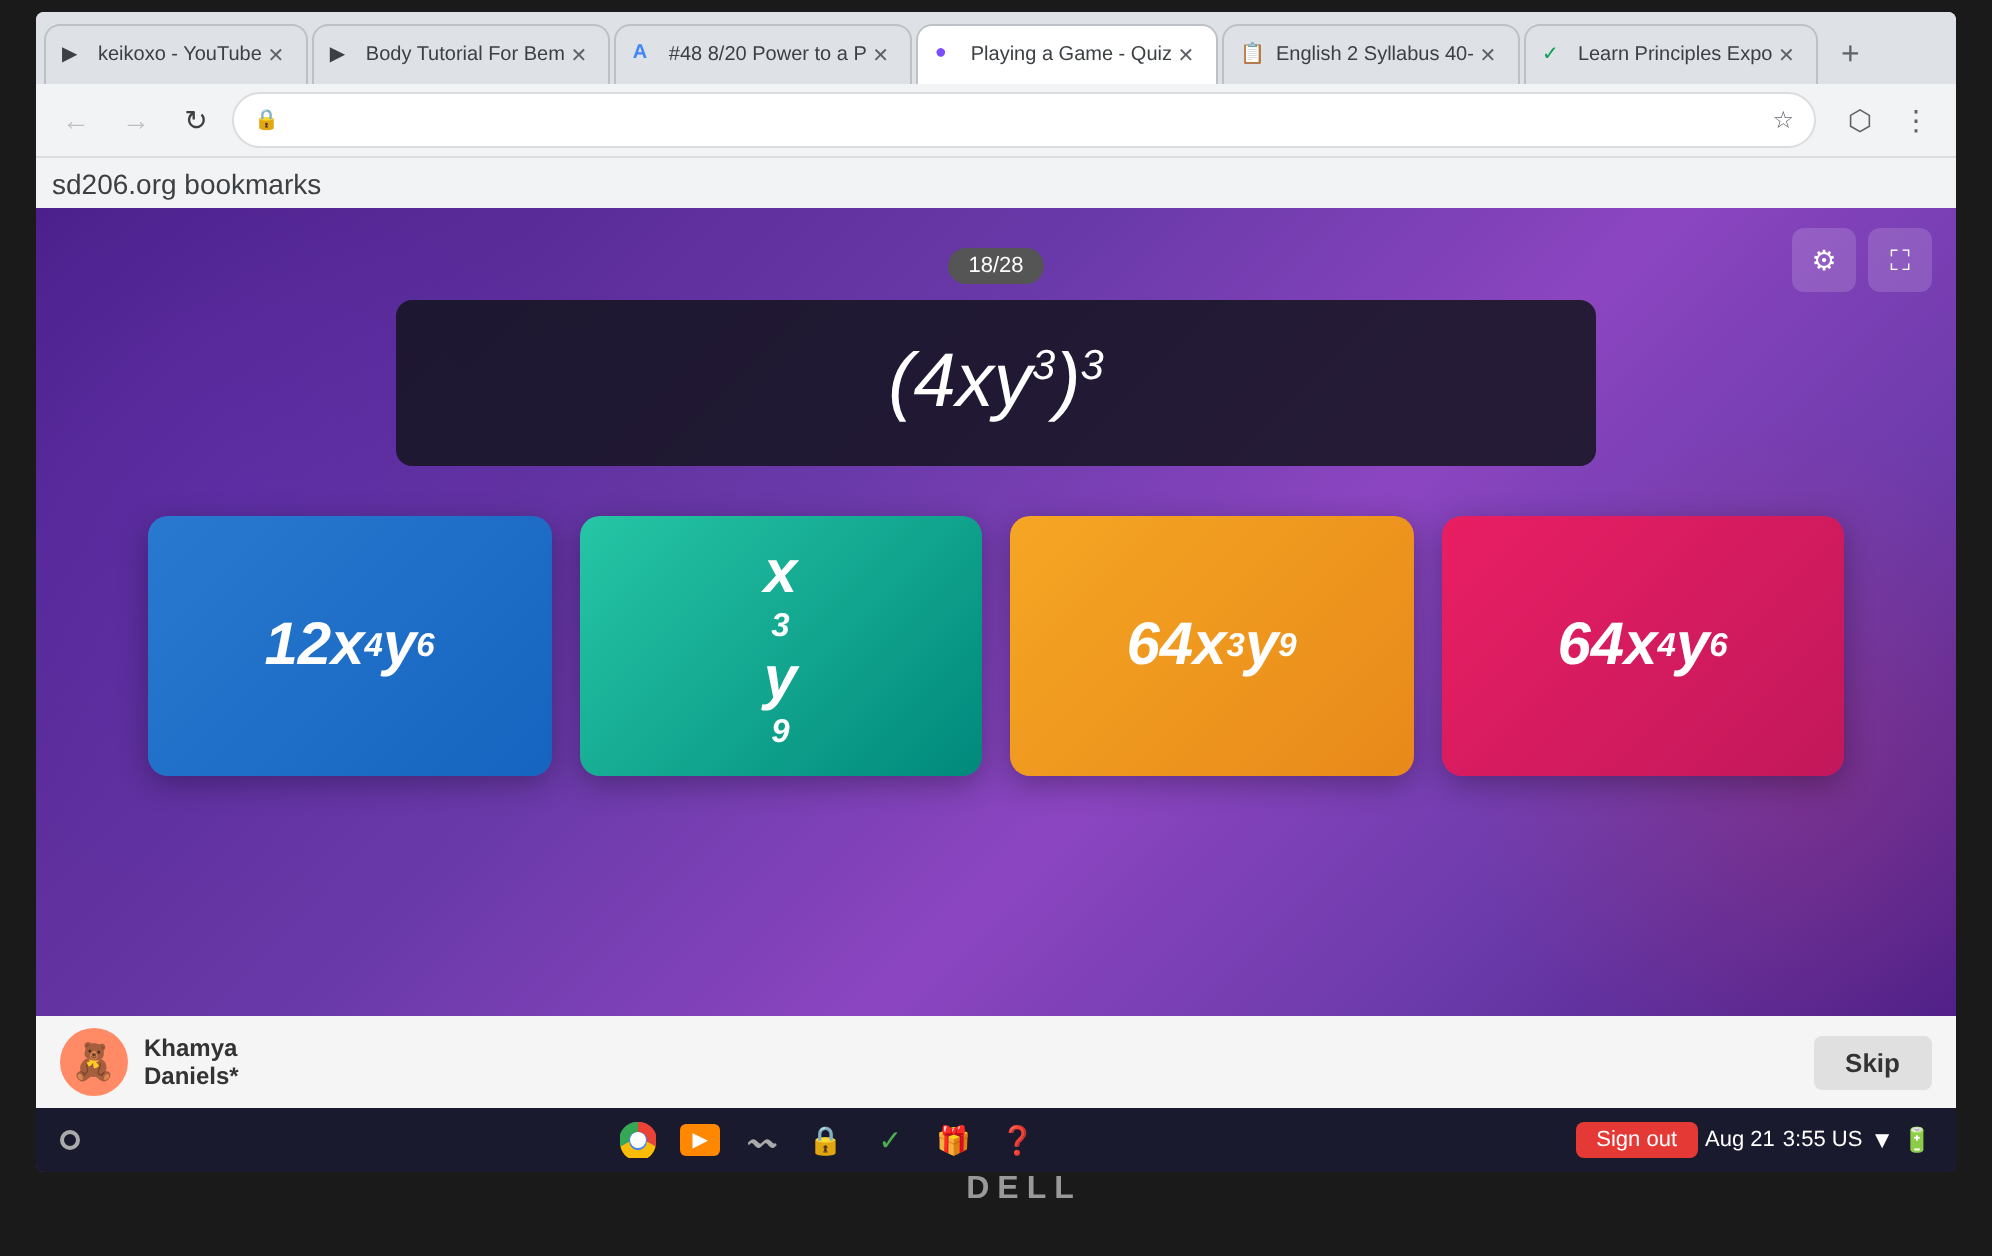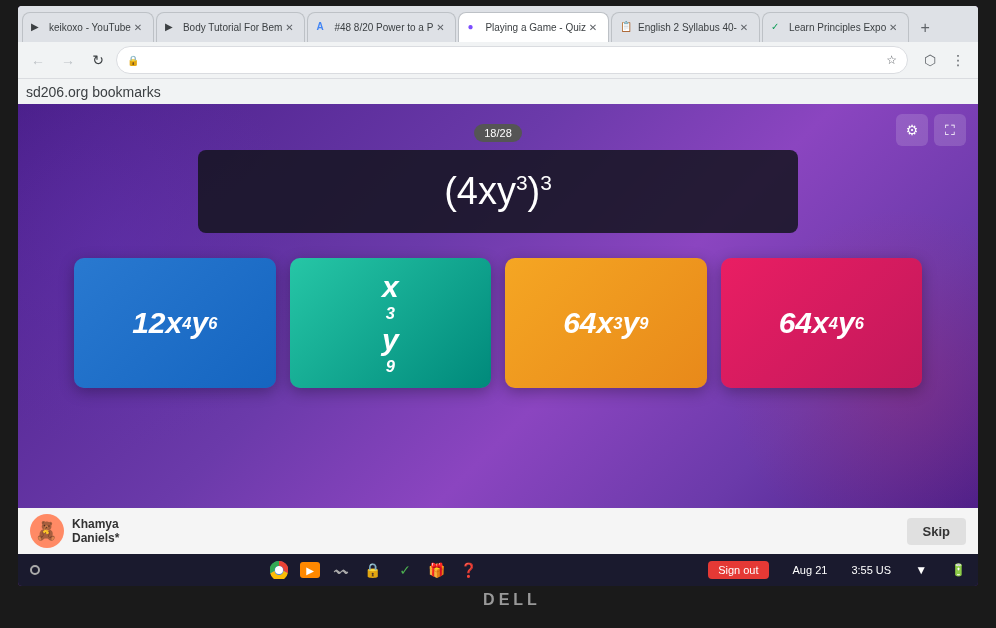--- a/index.html
+++ b/index.html
@@ -261,20 +261,21 @@
       padding: 20px 60px;
       text-align: center;
       margin-bottom: 20px;
       width: 600px;
       z-index: 5;
     }
 
     .question-math {
       color: white;
       font-size: 38px;
+      font-style: italic;
     }
 
     
     .answers-grid {
       display: grid;
       grid-template-columns: repeat(4, 1fr);
       gap: 14px;
       width: 848px;
       z-index: 5;
       margin-top: 5px;
@@ -384,42 +385,42 @@
       display: flex;
       align-items: center;
       justify-content: center;
       font-size: 14px;
       cursor: pointer;
     }
 
     .taskbar-right {
       display: flex;
       align-items: center;
-      gap: 24px;
+      gap: 4px;
       font-size: 11px;
       color: white;
     }
 
     .sign-out-btn {
       background: #e53935;
       color: white;
       border: none;
       border-radius: 4px;
       padding: 3px 10px;
       font-size: 11px;
       cursor: pointer;
     }
 
     
     .dell-bar {
       width: 996px;
       height: 28px;
       background: #1a1a1a;
       display: flex;
-      align-items: center;
+      align-items: flex-start;
       justify-content: center;
       flex-shrink: 0;
       padding-left: 28px;
     }
 
     .dell-logo {
       color: #999;
       font-size: 16px;
       font-weight: bold;
       letter-spacing: 4px;

